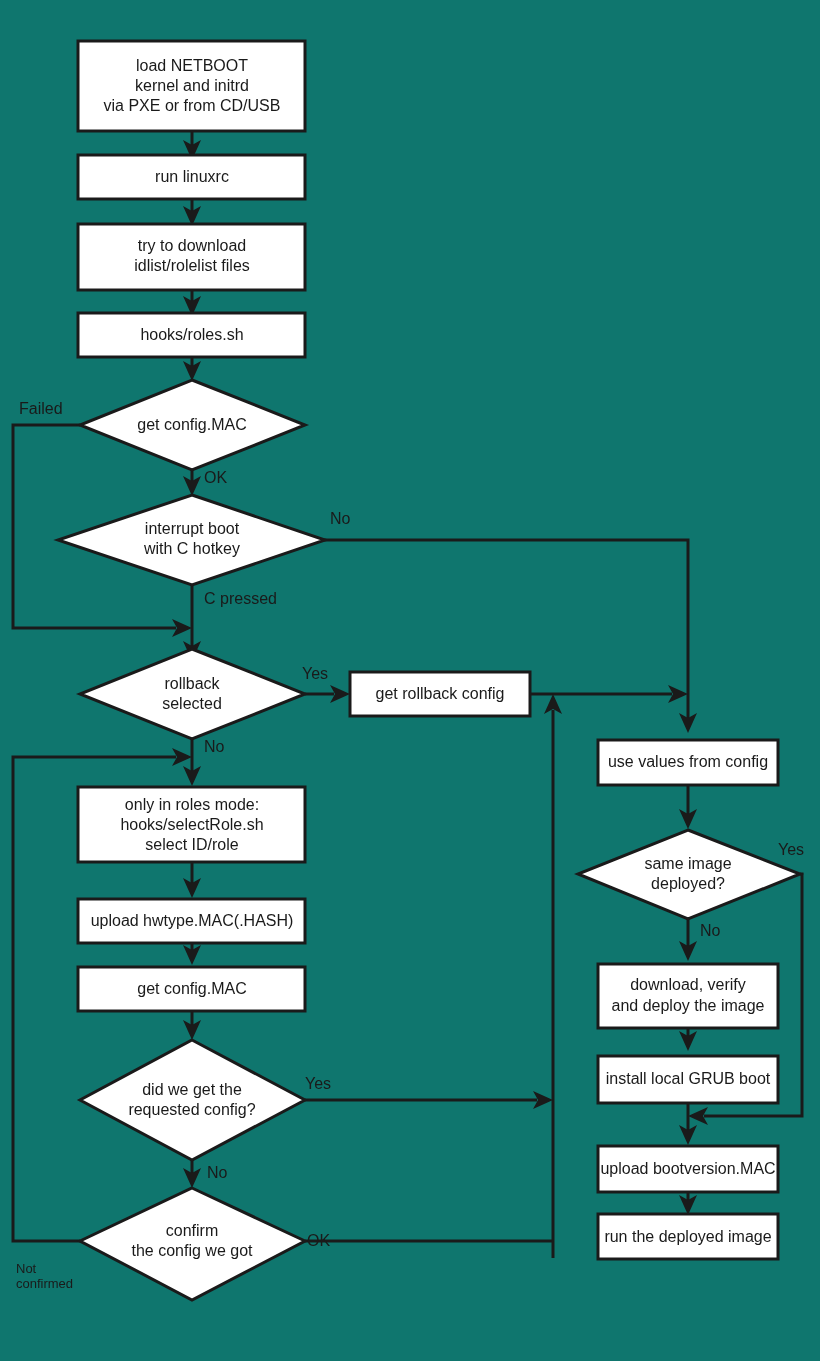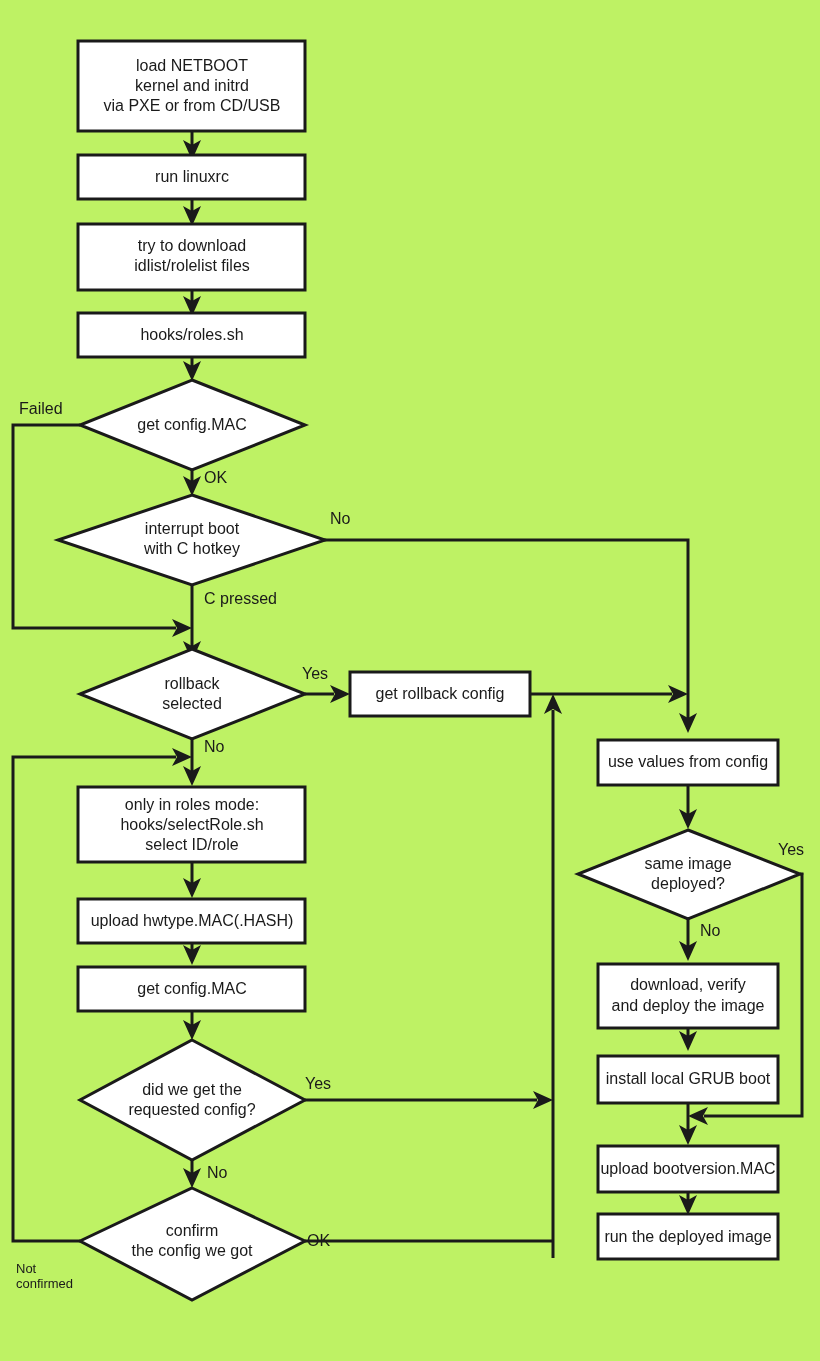--- a/index.html
+++ b/index.html
@@ -8,21 +8,21 @@
     padding: 0;
     background: #f4f4f4;
   }
   body {
     font-family: "Liberation Sans", sans-serif;
   }
   #flow-root {
     position: relative;
     width: 820px;
     height: 1361px;
-    background: #bef264;
+    background: #0f766e;
     overflow: hidden;
   }
   #flow-svg {
     position: absolute;
     top: 0;
     left: 0;
     width: 820px;
     height: 1361px;
     display: block;
   }

